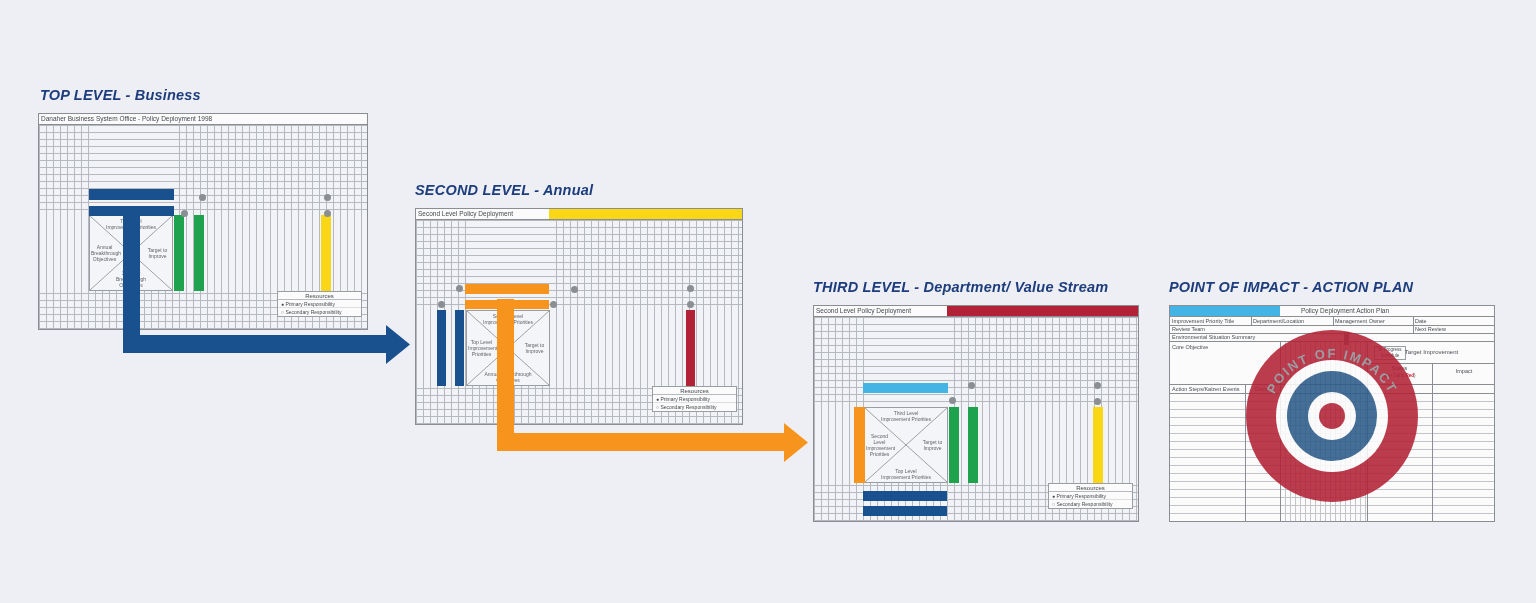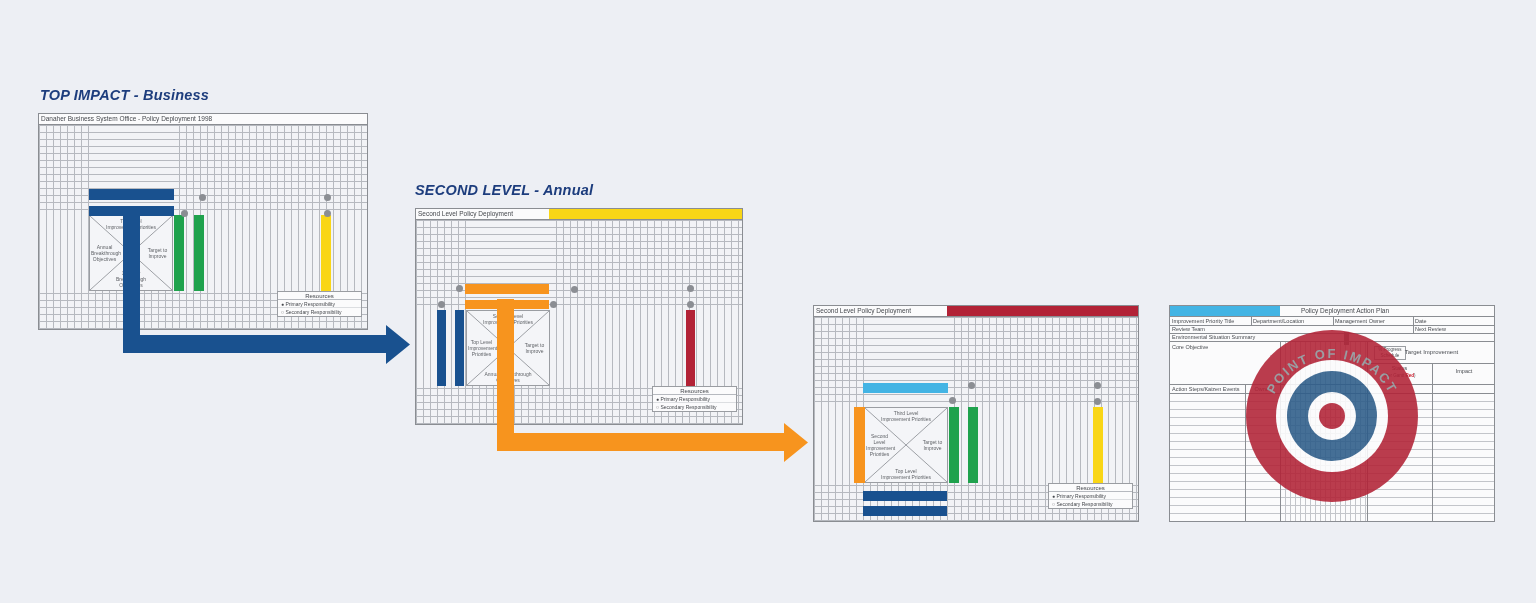--- a/index.html
+++ b/index.html
@@ -47,22 +47,24 @@
   .finecols{position:absolute;left:110px;width:87px;top:35px;bottom:0;
     background-image:repeating-linear-gradient(to right,#c3c5ca 0,#c3c5ca 1px,transparent 1px,transparent 5px)}
   .arrows{position:absolute;left:0;top:0;z-index:6;pointer-events:none}
   .bullseye{position:absolute;left:72px;top:20px;z-index:5;opacity:.88}
 </style>
 </head>
 <body>
 
 <div class="canvas">
 
-  <div class="ptitle" style="left:40px;top:87px">TOP IMPACT - Business</div>
+  <div class="ptitle" style="left:40px;top:87px">TOP LEVEL - Business</div>
   <div class="ptitle" style="left:415px;top:182px">SECOND LEVEL - Annual</div>
+  <div class="ptitle" style="left:813px;top:279px">THIRD LEVEL - Department/ Value Stream</div>
+  <div class="ptitle" style="left:1169px;top:279px">POINT OF IMPACT - ACTION PLAN</div>
 
   <div class="matrix" style="left:38px;top:113px;width:330px">
     <div class="mhead">
       <span class="ht">Danaher Business System Office - Policy Deployment 1998</span>
     </div>
     <div class="mbody">
       <div class="widecol"></div>
       <div class="xband"></div>
       <div class="xbox">
         <svg viewBox="0 0 84 76" preserveAspectRatio="none">

